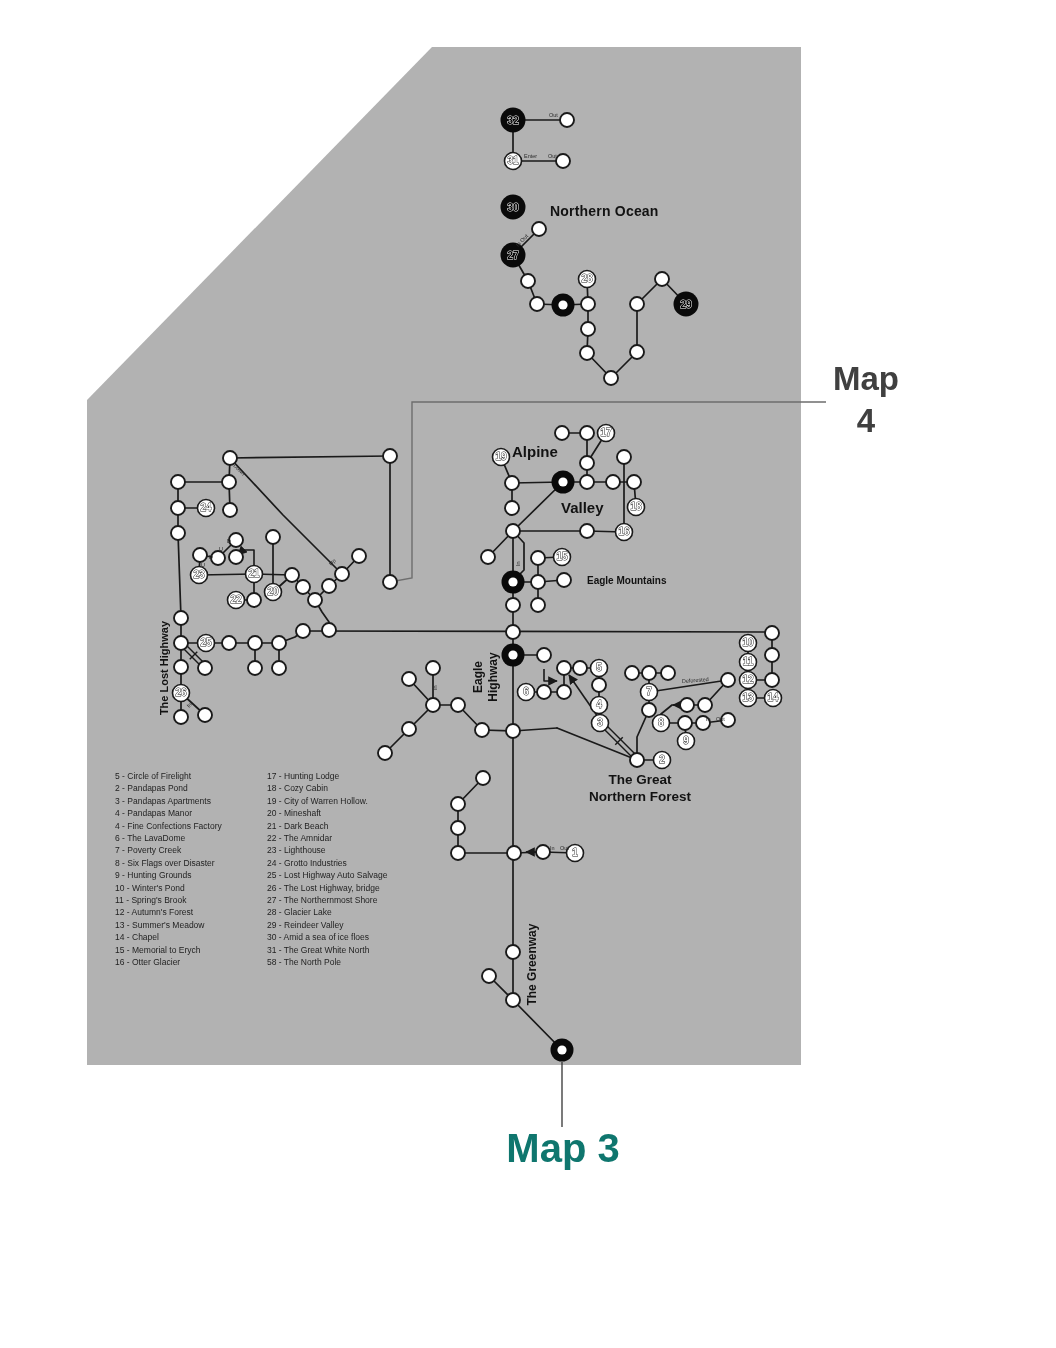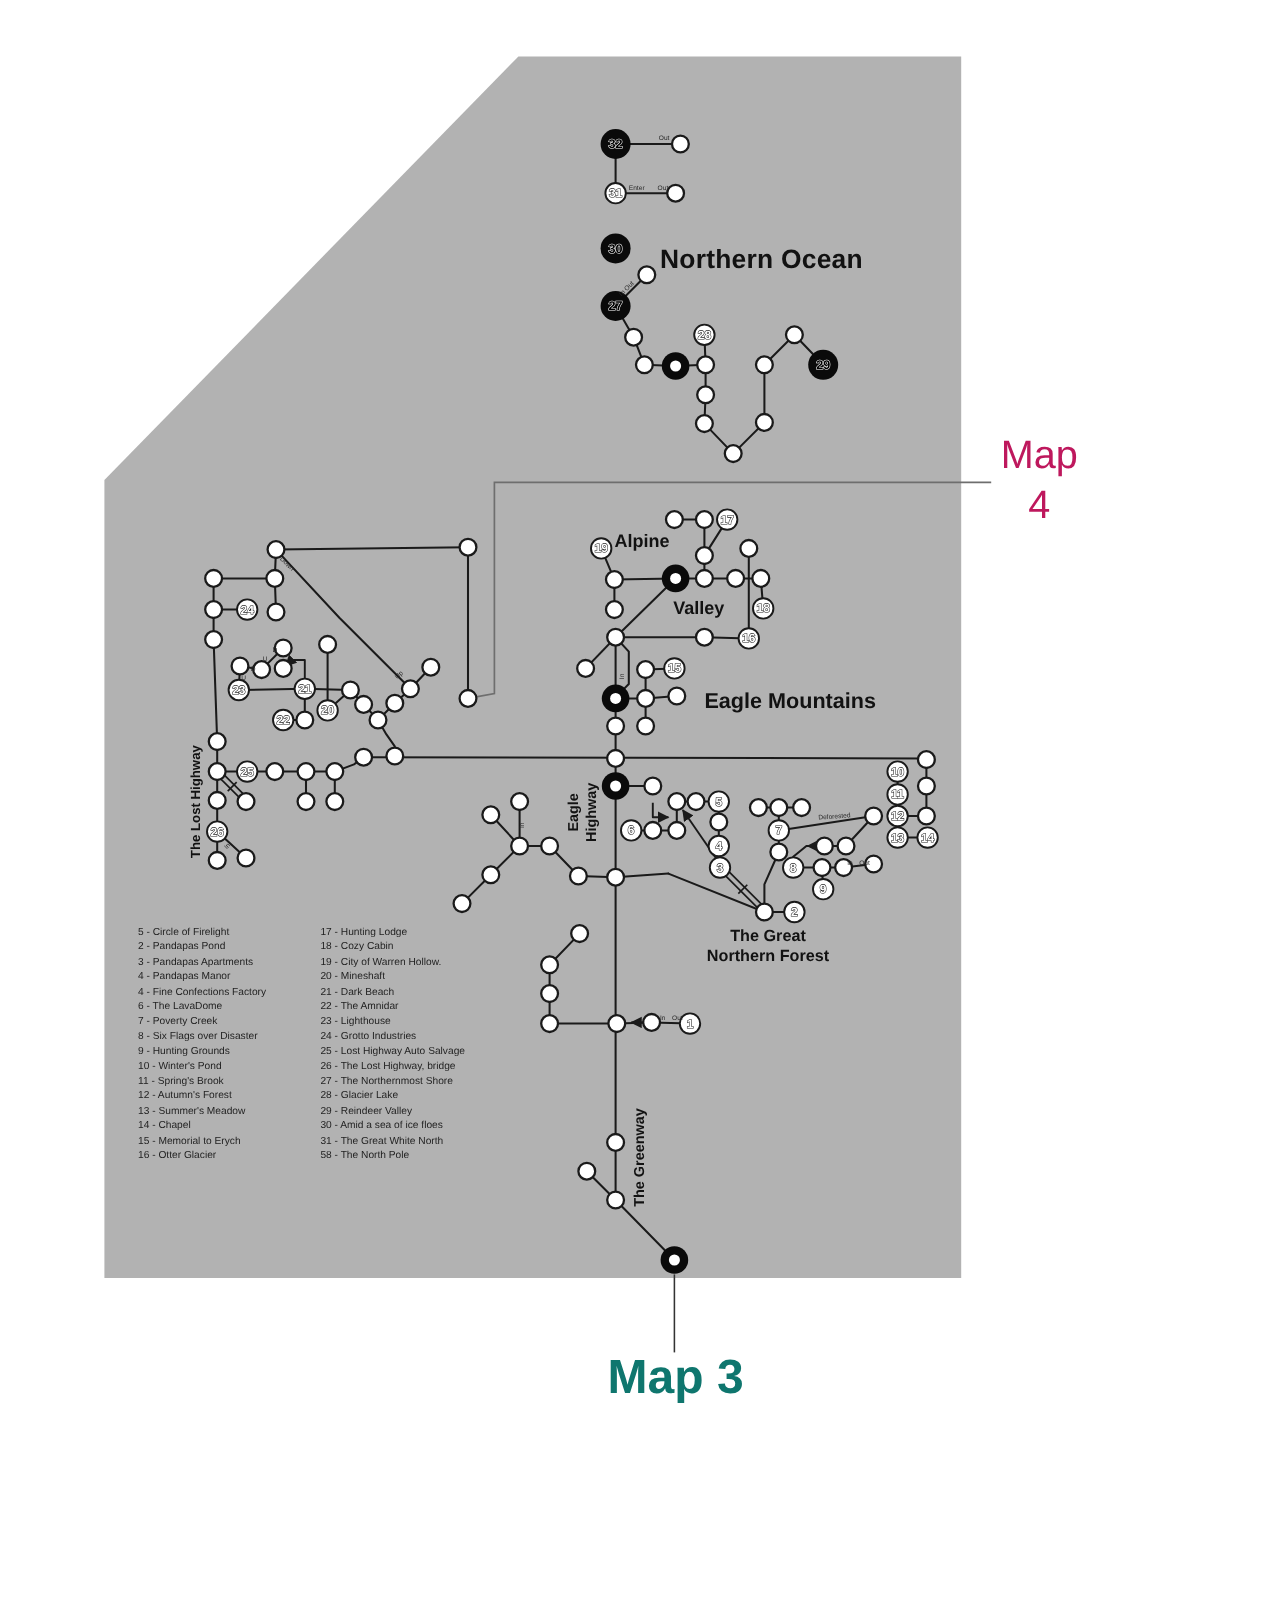--- a/index.html
+++ b/index.html
@@ -2,29 +2,29 @@
 <html><head>
 <meta charset="utf-8">
 <style>
   html,body{margin:0;padding:0;background:#fff;}
   .stage{position:relative;width:1056px;height:1284px;background:#fff;
          font-family:"Liberation Sans",sans-serif;overflow:hidden;}
   #mapsvg{position:absolute;left:0;top:0;}
   .lbl{position:absolute;color:#121212;font-weight:600;white-space:nowrap;line-height:1.1;}
   .rot{transform:rotate(-90deg);text-align:center;}
   .ctr{text-align:center;white-space:normal;}
-  #lbl-ocean{left:550px;top:204px;font-size:22px;letter-spacing:.2px;}
+  #lbl-ocean{left:550px;top:204px;font-size:14px;letter-spacing:.2px;}
   #lbl-alpine{left:512px;top:444px;font-size:15px;}
   #lbl-valley{left:561px;top:500px;font-size:15px;}
-  #lbl-eaglemtns{left:587px;top:575px;font-size:18px;}
+  #lbl-eaglemtns{left:587px;top:575px;font-size:10px;}
   #lbl-forest{left:565px;top:771px;width:150px;font-size:13.5px;line-height:17px;}
   #lbl-eaglehwy{left:426px;top:662px;width:120px;font-size:12px;line-height:15px;}
   #lbl-losthwy{left:109px;top:662px;width:110px;font-size:11px;}
   #lbl-greenway{left:473px;top:958px;width:120px;font-size:12px;}
-  #lbl-map4{left:822px;top:358px;width:88px;font-size:33px;line-height:42px;font-weight:400;color:#be185d;}
+  #lbl-map4{left:822px;top:358px;width:88px;font-size:33px;line-height:42px;font-weight:700;color:#404040;}
   #lbl-map3{left:488px;top:1126px;width:150px;font-size:40px;font-weight:600;color:#0f766e;}
   .legend-col{position:absolute;top:770px;font-size:8.5px;line-height:12.4px;
               color:#1f1f1f;white-space:nowrap;font-weight:500;}
   #legend-col1{left:115px;}
   #legend-col2{left:267px;}
 </style>
 </head>
 <body>
 
 <div class="stage">

